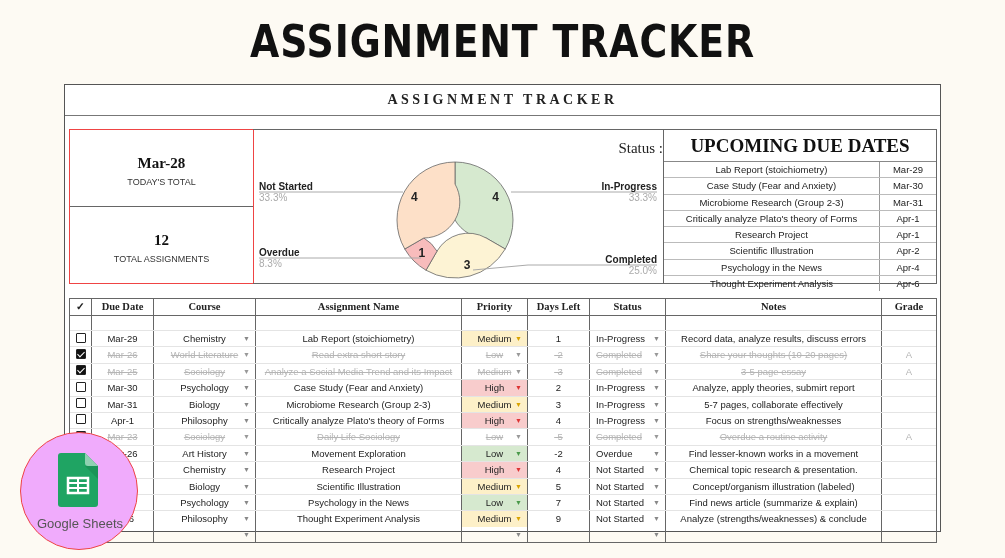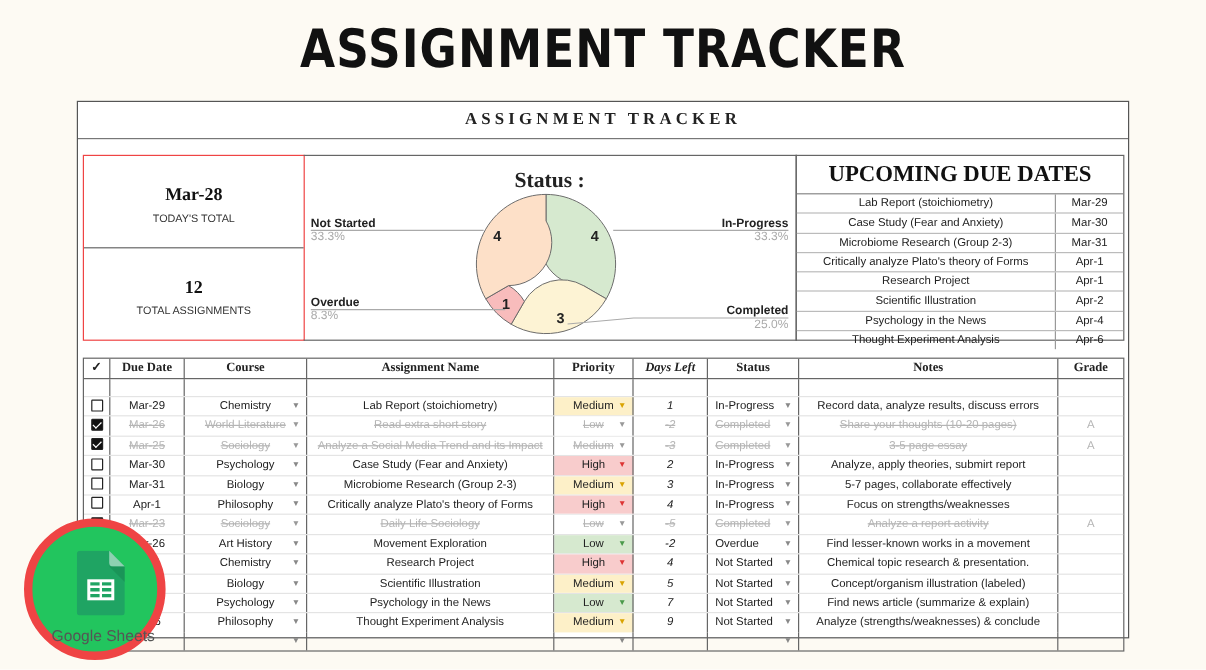--- a/index.html
+++ b/index.html
@@ -7,21 +7,21 @@
   .banner{position:absolute;left:0;top:14px;width:1005px;text-align:center;font-family:"DejaVu Sans",sans-serif;font-weight:bold;font-size:44px;letter-spacing:1px;color:#111;transform:scaleX(0.86);transform-origin:center;line-height:56px;}
   .sheet{position:absolute;left:64px;top:84px;width:877px;height:448px;background:#fff;border:1px solid #555;box-sizing:border-box;}
   .sheet-title{height:30px;border-bottom:1px solid #777;text-align:center;font-family:"Liberation Serif",serif;font-weight:bold;font-size:14px;letter-spacing:3.5px;line-height:30px;color:#222;}
   
   .left-cards{position:absolute;left:4px;top:44px;width:185px;height:155px;border:1px solid #ef4444;box-sizing:border-box;}
   .card{height:77px;border-bottom:1px solid #666;text-align:center;box-sizing:border-box;}
   .card:last-child{border-bottom:none;}
   .card .big{font-family:"Liberation Serif",serif;font-weight:bold;font-size:15px;padding-top:24px;line-height:18px;color:#111;}
   .card .lab{font-size:9px;color:#333;margin-top:5px;}
   .chart-box{position:absolute;left:188px;top:44px;width:411px;height:155px;border:1px solid #666;border-left:none;box-sizing:border-box;}
-  .chart-title{position:absolute;top:10px;width:100%;text-align:center;font-family:"Liberation Serif",serif;font-weight:bold;font-size:18px;color:#222;}
+  .chart-title{position:absolute;top:10px;width:100%;text-align:right;font-family:"Liberation Serif",serif;font-weight:normal;font-size:15px;color:#222;}
   .donut{position:absolute;left:142px;top:30px;width:120px;height:120px;}
   .leg{position:absolute;font-size:10px;font-weight:bold;color:#222;}
   .leg .pct{display:block;font-weight:normal;color:#aaa;font-size:10px;}
   .leg.r{text-align:right;}
   .upcoming{position:absolute;left:598px;top:44px;width:274px;height:155px;border:1px solid #666;box-sizing:border-box;}
   .up-title{height:31px;border-bottom:1px solid #888;text-align:center;font-family:"Liberation Serif",serif;font-weight:bold;font-size:19px;line-height:31px;color:#111;}
   .up-row{display:flex;height:15.3px;border-bottom:1px solid #bbb;font-size:9.5px;line-height:15px;color:#222;}
   .up-row:last-child{border-bottom:none;}
   .up-row .n{flex:1;text-align:center;border-right:1px solid #999;white-space:nowrap;overflow:hidden;}
   .up-row .d{width:56px;text-align:center;}
@@ -31,40 +31,40 @@
   .tr.head{height:16px;border-bottom:1px solid #666;font-family:"Liberation Serif",serif;font-weight:bold;font-size:10.5px;}
   .tr.blank{height:14px;}
   .tr:last-child{border-bottom:none;}
   .c{box-sizing:border-box;text-align:center;position:relative;white-space:nowrap;overflow:hidden;}
   .c.sep{border-right:1px solid #666;}
   .w-chk{width:22px;}
   .w-due{width:62px;}
   .w-course{width:102px;}
   .w-name{width:206px;}
   .w-pri{width:66px;}
-  .w-days{width:62px;font-style:italic;}
+  .w-days{width:62px;}
   .w-status{width:76px;}
   .w-notes{width:216px;}
   .w-grade{flex:1;}
   .dd{position:absolute;right:5px;top:0;font-size:7px;color:#888;}
   .pri-High{background:#f8cccc;}
   .pri-Medium{background:#fdf0c8;}
   .pri-Low{background:#d6e9cf;}
   .dd-High{color:#d33;}
   .dd-Medium{color:#d9a300;}
   .dd-Low{color:#4a9a4a;}
   .done .c{color:#b5b5b5;text-decoration:line-through;}
   .done .c.pri{background:#fff;}
   .done .dd{color:#999;}
   .done .c.w-grade{text-decoration:none;}
   .cb{display:inline-block;width:10px;height:10px;border:1.5px solid #222;border-radius:1px;margin-top:1.5px;box-sizing:border-box;vertical-align:top;position:relative;background:#fff;}
   .cb.on{background:#111;}
   .cb.on::after{content:"";position:absolute;left:2.5px;top:0px;width:3px;height:6px;border:solid #fff;border-width:0 1.5px 1.5px 0;transform:rotate(45deg);}
   
-  .badge{position:absolute;left:20px;top:432px;width:118px;height:118px;border-radius:50%;background:#22c55e;border:7px solid #ef4444;box-sizing:border-box;}
+  .badge{position:absolute;left:20px;top:432px;width:118px;height:118px;border-radius:50%;background:#f0abfc;border:1px solid #ef4444;box-sizing:border-box;}
   .gs-icon{position:absolute;left:37px;top:20px;width:40px;height:54px;}
   .gs-label{position:absolute;left:0;width:118px;top:83px;text-align:center;font-size:13px;color:#555;}
 </style>
 </head>
 <body>
 
 <div class="banner">ASSIGNMENT TRACKER</div>
 
 <div class="sheet">
   <div class="sheet-title">ASSIGNMENT TRACKER</div>
@@ -245,21 +245,21 @@
           <div class="c w-grade"></div>
         </div>
         <div class="tr done">
           <div class="c sep w-chk"><span class="cb on"></span></div>
           <div class="c sep w-due">Mar-23</div>
           <div class="c sep w-course"><span>Sociology</span><span class="dd">▼</span></div>
           <div class="c sep w-name">Daily Life Sociology</div>
           <div class="c sep w-pri pri pri-Low"><span>Low</span><span class="dd dd-Low">▼</span></div>
           <div class="c sep w-days">-5</div>
           <div class="c sep w-status" style="text-align:left;padding-left:6px"><span>Completed</span><span class="dd">▼</span></div>
-          <div class="c sep w-notes">Analyze a report activity</div>
+          <div class="c sep w-notes">Overdue a routine activity</div>
           <div class="c w-grade">A</div>
         </div>
         <div class="tr">
           <div class="c sep w-chk"><span class="cb"></span></div>
           <div class="c sep w-due">Mar-26</div>
           <div class="c sep w-course"><span>Art History</span><span class="dd">▼</span></div>
           <div class="c sep w-name">Movement Exploration</div>
           <div class="c sep w-pri pri pri-Low"><span>Low</span><span class="dd dd-Low">▼</span></div>
           <div class="c sep w-days">-2</div>
           <div class="c sep w-status" style="text-align:left;padding-left:6px"><span>Overdue</span><span class="dd">▼</span></div>

